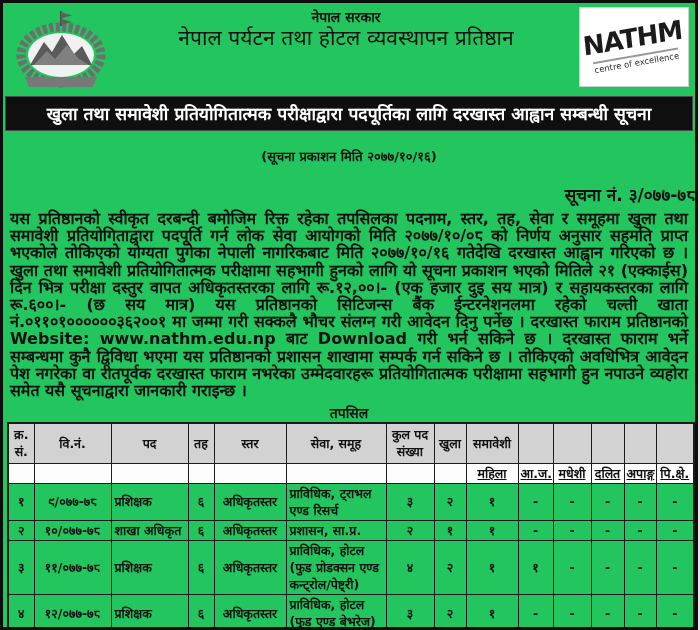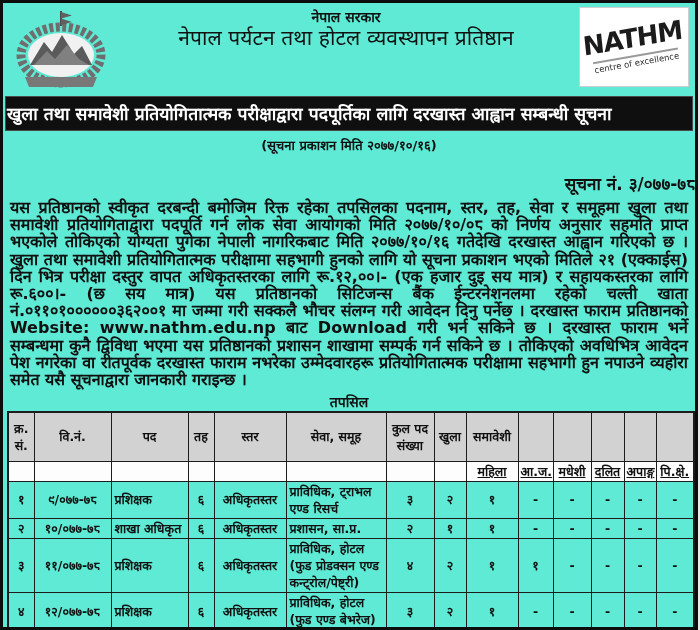--- a/index.html
+++ b/index.html
@@ -2,45 +2,45 @@
 <html lang="ne"><head>
 <meta charset="utf-8">
 <style>
   html,body{margin:0;padding:0;}
   body{
     width:700px;height:630px;overflow:hidden;background:#e9e9e9;
     font-family:"DejaVu Sans","Liberation Sans",sans-serif;
     -webkit-font-smoothing:antialiased;
   }
   .page{
-    position:relative;width:692px;height:624px;background:#5eead4;
+    position:relative;width:692px;height:624px;background:#22c55e;
     border:3px solid #0d0d0d;color:#111;overflow:hidden;
   }
   
   .masthead{display:flex;align-items:flex-start;padding:4px 6px 0 6px;height:86px;}
   .emblem-box{width:104px;display:flex;justify-content:center;padding-top:2px;}
   .head-center{flex:1;text-align:center;line-height:1.18;padding-top:2px;}
   .gov-line{font-size:14px;font-weight:700;}
   .ministry-line{font-size:21px;font-weight:700;margin-top:3px;}
   .academy-line{font-size:21px;font-weight:400;margin-top:0;}
   .nathm-box{
     width:108px;height:78px;display:flex;align-items:center;justify-content:center;
     border:1px solid #cfcfcf;background:#fff;
   }
   .nathm-rot{transform:rotate(-10deg);text-align:center;}
   .nathm-word{font-size:26px;font-weight:900;letter-spacing:-1px;color:#1b1b1b;transform:skewX(-4deg);line-height:1;}
   .nathm-tag{font-size:8.5px;color:#2e2e2e;margin-top:1px;border-top:2px solid #9a9a9a;display:inline-block;padding-top:1px;}
   
   .notice-bar{
-    margin:3px 2px 0 2px;background:#0f0f0f;color:#fff;
+    margin:3px 2px 0 2px;background:#0f0f0f;color:#fff;text-align:center;
     font-size:17.5px;font-weight:700;padding:5px 2px 6px 2px;
     box-shadow:inset 0 0 0 1px #4a4a4a;
   }
   
-  .pub-date{ text-align:center;font-size:13px;font-weight:700;margin-top:5px;}
+  .pub-date{ text-align:center;font-size:13px;font-weight:700;margin-top:16px;}
   .notice-no{text-align:right;font-size:17px;font-weight:700;margin-top:18px;}
   
   .body-text{
     margin:4px 7px 4px 7px;font-size:16px;font-weight:600;line-height:17.2px;
     text-align:justify;color:#101010;
   }
   .tapasil{text-align:center;font-size:14px;font-weight:700;margin-top:2px;}
   .table-caption{font-size:13px;font-weight:700;margin:1px 0 2px 7px;}
   
   table.vtable{
@@ -107,21 +107,21 @@
         <col style="width: 48px;">
         <col style="width: 32px;">
         <col style="width: 52px;">
         <col style="width: 35px;">
         <col style="width: 38px;">
         <col style="width: 33px;">
         <col style="width: 32px;">
         <col style="width: 38px;">
       </colgroup>
     <thead>
-        <tr class="hrow1" style="height: 49px;">
+        <tr class="hrow1" style="height: 40px;">
           <th>क्र. सं.</th>
           <th>वि.नं.</th>
           <th>पद</th>
           <th>तह</th>
           <th>स्तर</th>
           <th>सेवा, समूह</th>
           <th>कुल पद संख्या</th>
           <th>खुला</th>
           <th>समावेशी</th>
           <th></th>

